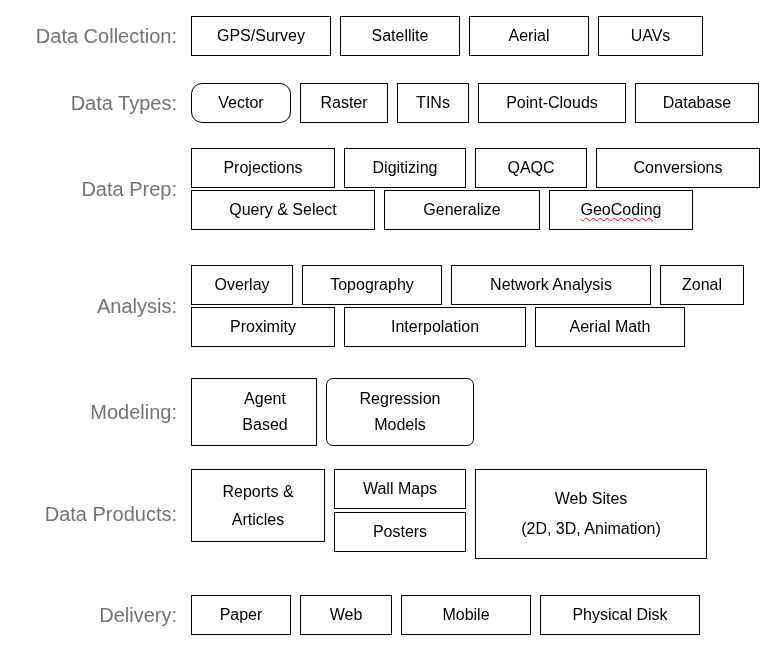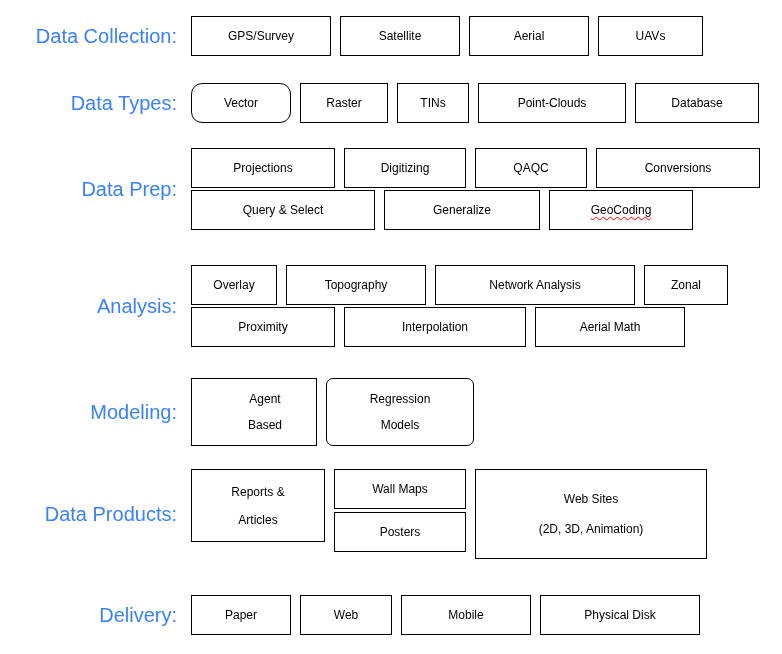--- a/index.html
+++ b/index.html
@@ -26,21 +26,21 @@
     left: 0;
     width: 782px;
     display: flex;
     align-items: center;
   }
   .row-label {
     width: 177px;
     text-align: right;
     font-size: 20px;
     line-height: 24px;
-    color: #3b82f6;
+    color: #737373;
     padding-right: 0;
     flex: 0 0 177px;
     white-space: nowrap;
   }
   .row-boxes {
     margin-left: 14px;
     display: flex;
     flex-direction: column;
     justify-content: center;
   }
@@ -52,21 +52,21 @@
     margin-top: 2px;
   }
   .box {
     border: 1.6px solid #000000;
     background: #ffffff;
     box-sizing: border-box;
     display: flex;
     align-items: center;
     justify-content: center;
     text-align: center;
-    font-size: 12px;
+    font-size: 16px;
     line-height: 24px;
     height: 40px;
     padding: 0 10px;
     margin-right: 9px;
     white-space: nowrap;
   }
   .box:last-child { margin-right: 0; }
   .box.tall {
     height: 68px;
     white-space: normal;
@@ -121,21 +121,21 @@
   .w-db       { width: 124px; }
 
   .w-proj     { width: 144px; }
   .w-digit    { width: 122px; }
   .w-qaqc     { width: 112px; }
   .w-conv     { width: 164px; }
   .w-query    { width: 184px; justify-content: center; }
   .w-gen      { width: 156px; }
   .w-geo      { width: 144px; }
 
-  .w-overlay  { width: 86px; }
+  .w-overlay  { width: 102px; }
   .w-topo     { width: 140px; }
   .w-netan    { width: 200px; }
   .w-zonal    { width: 84px; }
   .w-prox     { width: 144px; }
   .w-interp   { width: 182px; }
   .w-rmath    { width: 150px; }
 
   .w-agent    { width: 126px; padding-left: 32px; }
   .w-regr     { width: 148px; border-radius: 7px; }
 

